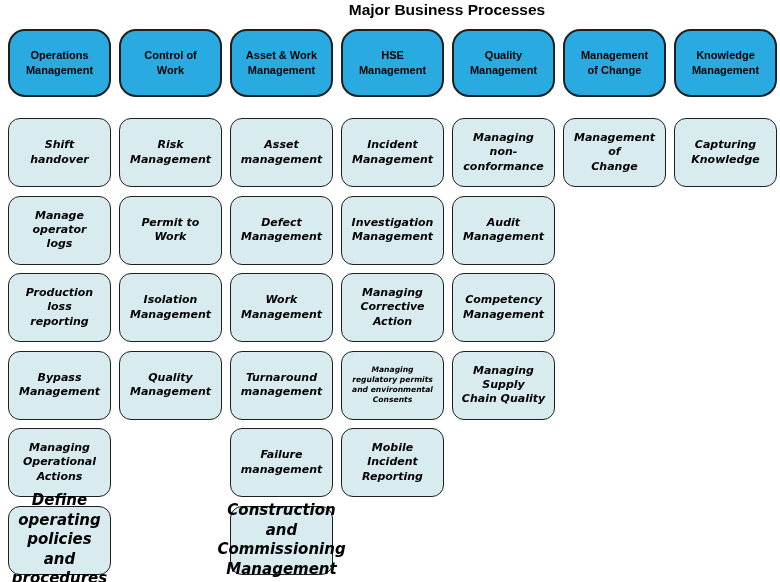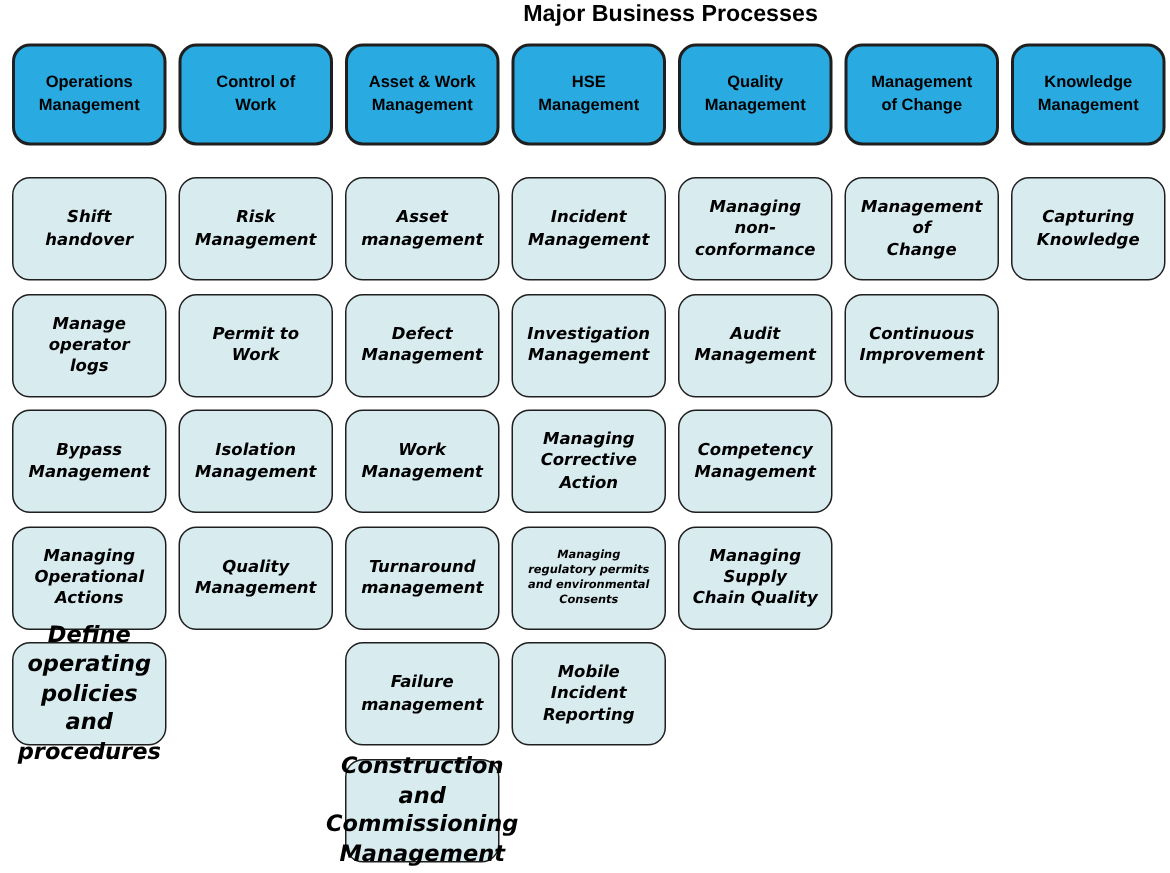--- a/index.html
+++ b/index.html
@@ -30,20 +30,21 @@
   .column{display:flex;flex-direction:column;row-gap:8.5px;}
   .box{
     height:69px;border:1.6px solid var(--border);border-radius:12px;
     background:var(--item-fill);
     display:flex;align-items:center;justify-content:center;
     text-align:center;padding:2px 3px;
   }
   .box.header{
     height:68px;margin-bottom:12.5px;border-width:2.4px;
     background:var(--header-fill);
+    border-radius:17px;
   }
   .label{
     white-space:pre-line;
     font-weight:bold;font-style:italic;
     font-size:11px;line-height:1.28;
     font-family:"DejaVu Sans", sans-serif;
   }
   .header .label{
     font-style:normal;
     font-family:"Liberation Sans", sans-serif;
@@ -65,20 +66,25 @@
       <div class="box item">
         <span class="label">Shift
 handover</span>
       </div>
       <div class="box item">
         <span class="label">Manage
 operator
 logs</span>
       </div>
       <div class="box item">
+        <span class="label">Production
+loss
+reporting</span>
+      </div>
+      <div class="box item">
         <span class="label">Bypass
 Management</span>
       </div>
       <div class="box item">
         <span class="label">Managing
 Operational
 Actions</span>
       </div>
       <div class="box item lines-4">
         <span class="label">Define
@@ -198,24 +204,20 @@
     <div class="column">
       <div class="box header">
         <span class="label">Management
 of Change</span>
       </div>
       <div class="box item">
         <span class="label">Management
 of
 Change</span>
       </div>
-      <div class="box item">
-        <span class="label">Continuous
-Improvement</span>
-      </div>
     </div>
     <div class="column">
       <div class="box header">
         <span class="label">Knowledge
 Management</span>
       </div>
       <div class="box item">
         <span class="label">Capturing
 Knowledge</span>
       </div>

